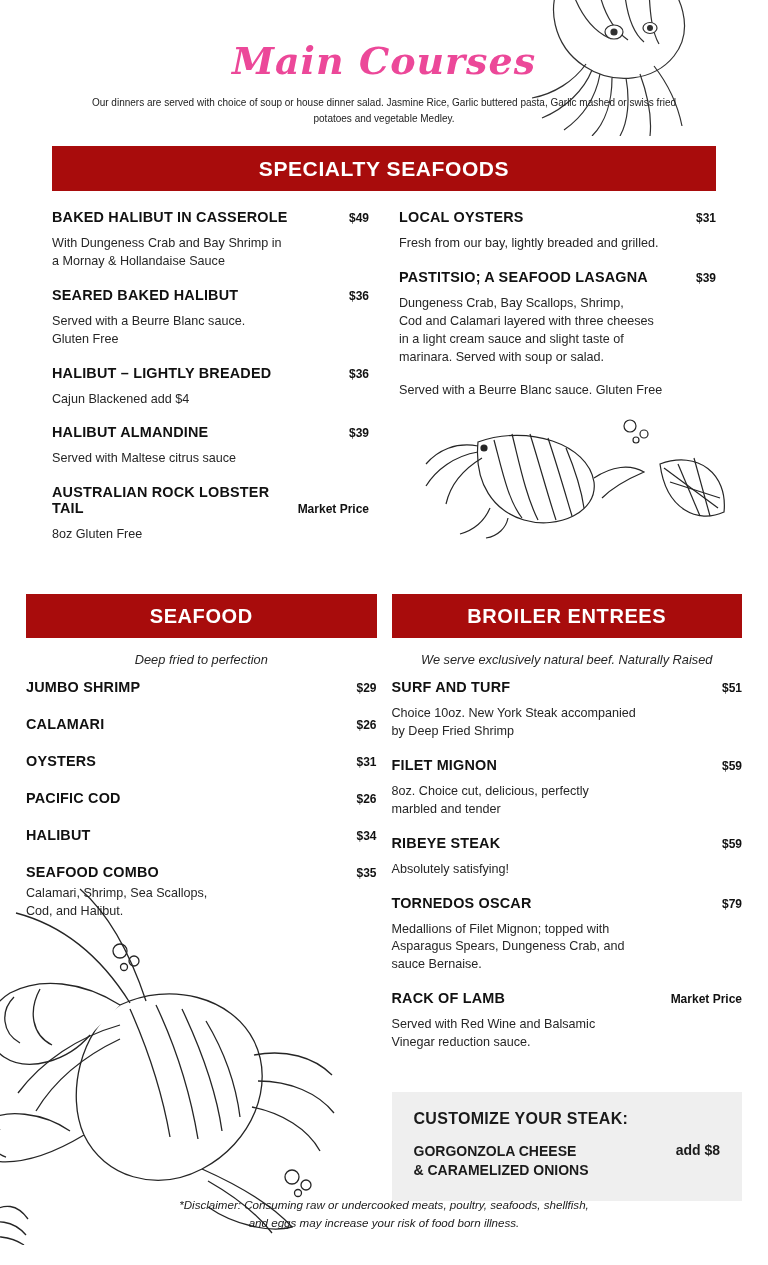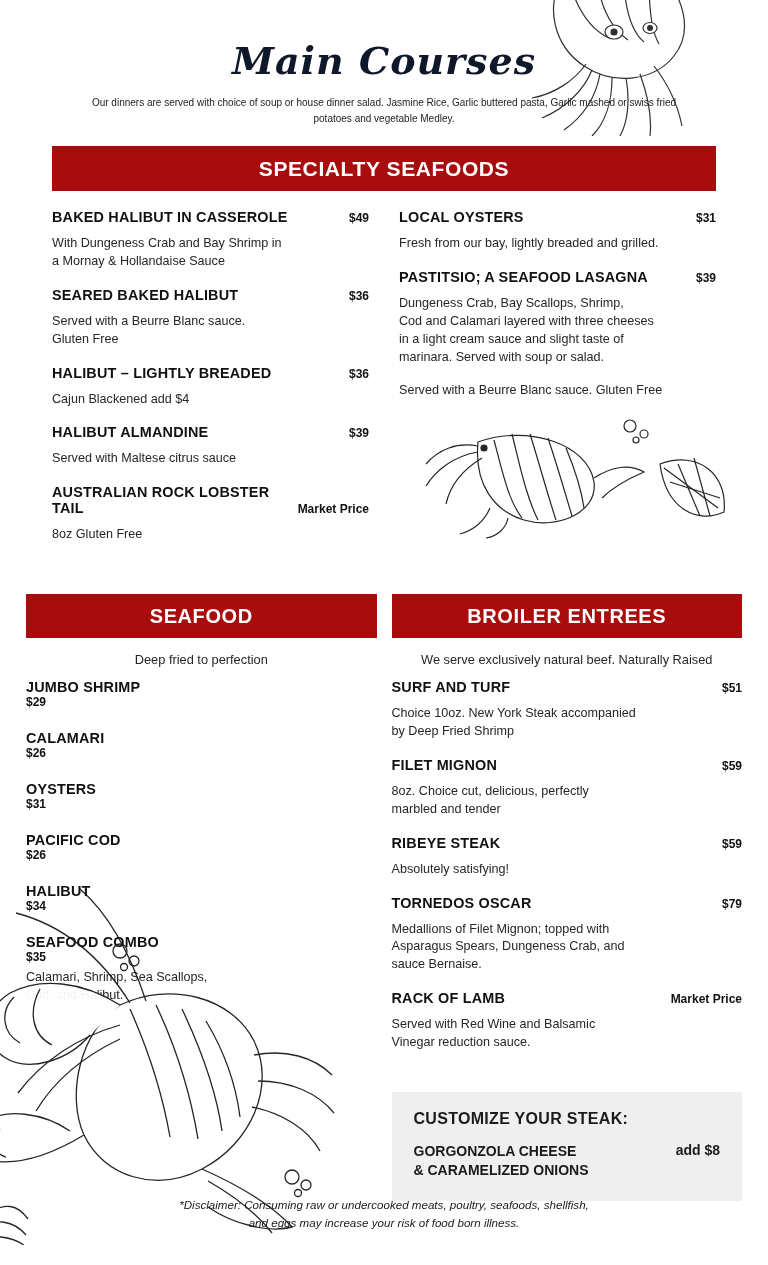--- a/index.html
+++ b/index.html
@@ -33,21 +33,21 @@
     padding: 0 28px;
   }
   .title {
     text-align: center;
     font-family: "DejaVu Serif", serif;
     font-style: italic;
     font-weight: bold;
     font-size: 38px;
     letter-spacing: 1px;
     margin: 38px 0 12px 0;
-    color: #0f172a;
+    color: #ec4899;
   }
   .subtitle {
     text-align: center;
     font-size: 10px;
     line-height: 1.55;
     color: #222;
     margin: 0 auto 20px auto;
     width: 600px;
   }
 
@@ -109,26 +109,26 @@
     gap: 15px;
     margin-top: 34px;
     padding: 0 26px;
   }
   .lower .side { flex: 1; }
   .side-note {
     text-align: center;
     font-size: 12.8px;
     color: #262626;
     margin: 14px 0 12px 0;
+    font-style: italic;
   }
   .simple-item {
     display: flex;
     align-items: baseline;
     margin-bottom: 21px;
-    flex-direction: column;
   }
   .simple-item .item-name { font-size: 14.4px; }
   .simple-sub {
     font-size: 12.6px;
     line-height: 1.42;
     color: #262626;
     margin-top: -16px;
     margin-bottom: 18px;
     white-space: pre-line;
   }

